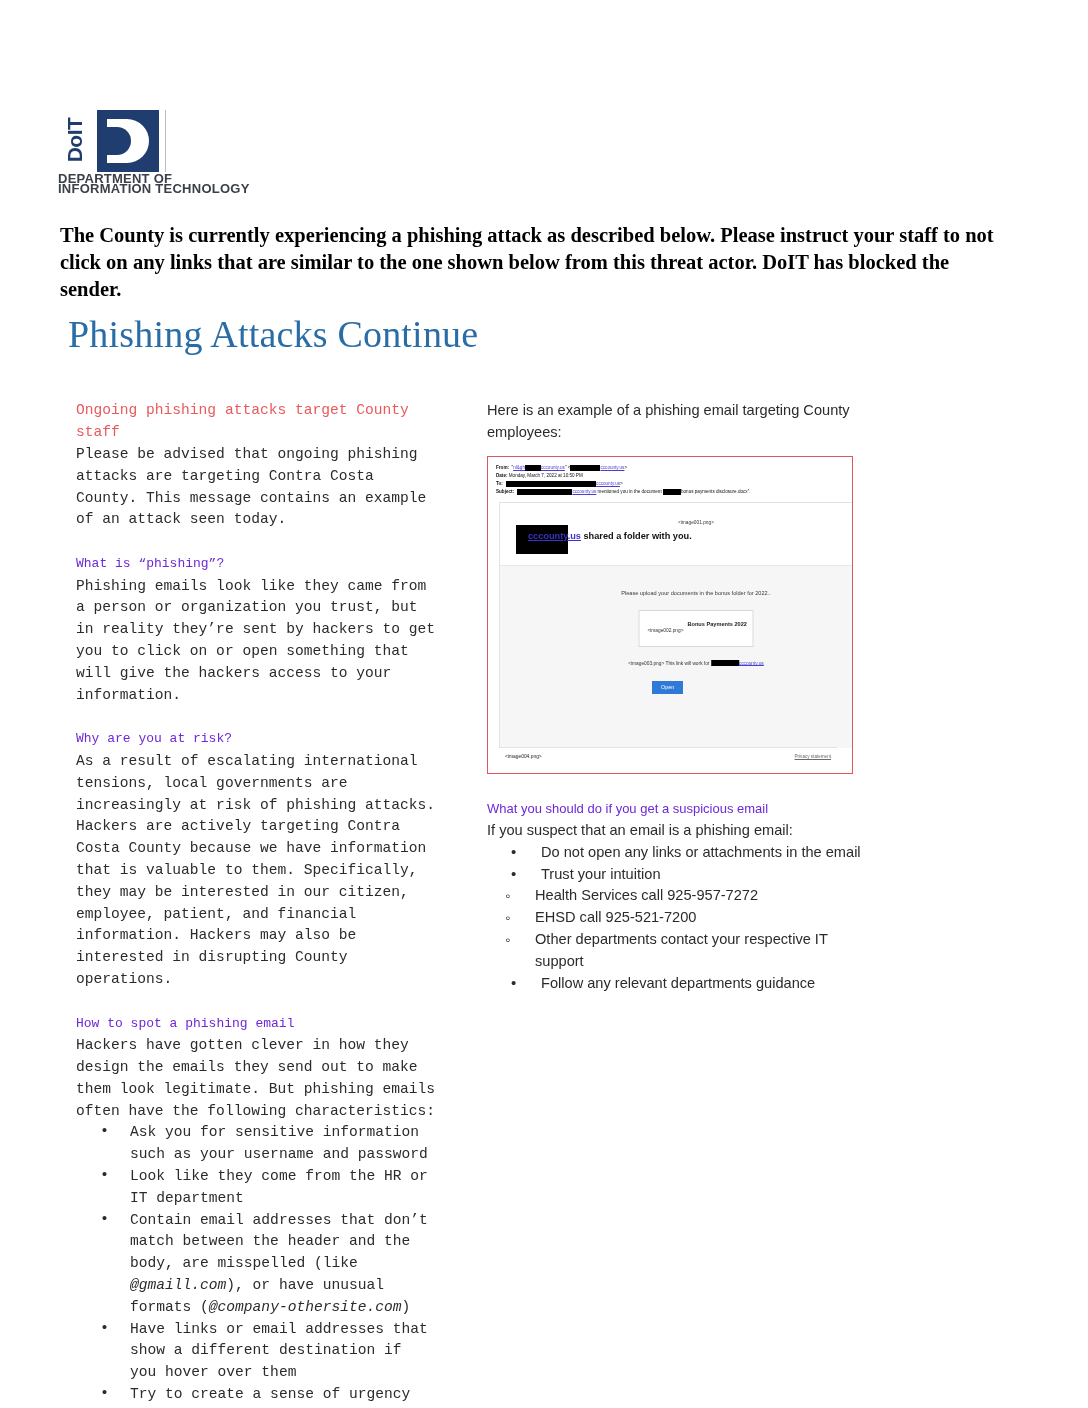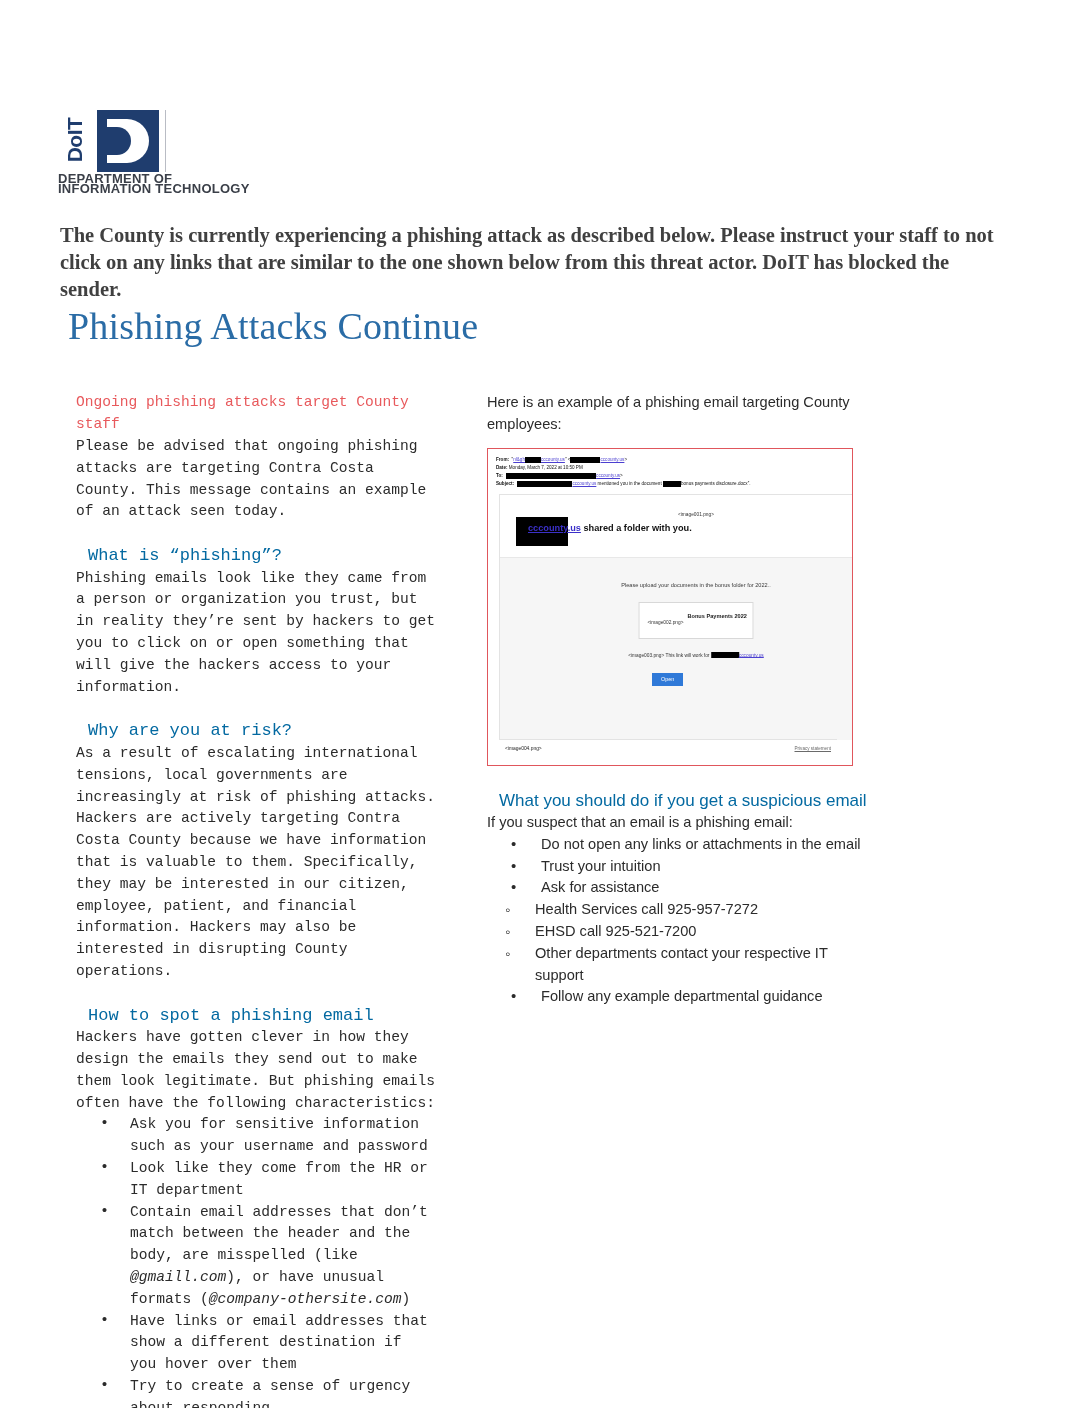--- a/index.html
+++ b/index.html
@@ -116,29 +116,29 @@
 
   
   .intro {
     position: absolute;
     left: 60px;
     top: 222px;
     width: 955px;
     font-family: "Liberation Serif", serif;
     font-size: 20.5px;
     line-height: 27px;
-    color: #404040;
+    color: #000000;
     font-weight: bold;
   }
 
   
   .flyer {
     position: absolute;
     left: 60px;
-    top: 300px;
+    top: 308px;
     width: 965px;
     height: 1010px;
   }
   .flyer-title {
     position: absolute;
     left: 8px;
     top: 4px;
     font-family: "Liberation Serif", serif;
     font-size: 38px;
     color: #2a6ca6;
@@ -160,24 +160,24 @@
   }
 
   .h-red {
     color: #e8595c;
     font-size: 14.6px;
     line-height: 21.5px;
     margin: 0 0 1px 0;
     font-weight: normal;
   }
   .h-blue {
-    color: #0369a1;
-    font-size: 17px;
+    color: #6d28d9;
+    font-size: 13px;
     line-height: 21.5px;
-    margin: 0 0 1px 12px;
+    margin: 0 0 1px 0;
     font-weight: normal;
   }
   .body-p {
     font-size: 14.6px;
     line-height: 21.8px;
     color: #2b2b2b;
     margin: 0 0 22px 0;
   }
   .body-p.tight {
     margin-bottom: 0;
@@ -503,25 +503,24 @@
           <div class="ec-foot-right">Privacy statement</div>
         </div>
       </div>
 
       <p class="h-blue" style="margin-top:24px">What you should do if you get a suspicious email</p>
       <p class="body-p tight">If you suspect that an email is a phishing email:</p>
 
       <ul class="bullets">
         <li>Do not open any links or attachments in the email</li>
         <li>Trust your intuition</li>
-        <li>Ask for assistance</li>
       </ul>
       <ul class="subbullets">
         <li>Health Services call 925-957-7272</li>
         <li>EHSD call 925-521-7200</li>
         <li>Other departments contact your respective IT support</li>
       </ul>
       <ul class="bullets">
-        <li>Follow any example departmental guidance</li>
+        <li>Follow any relevant departments guidance</li>
       </ul>
     </div>
   </div>
 </div>
 
 </body></html>

